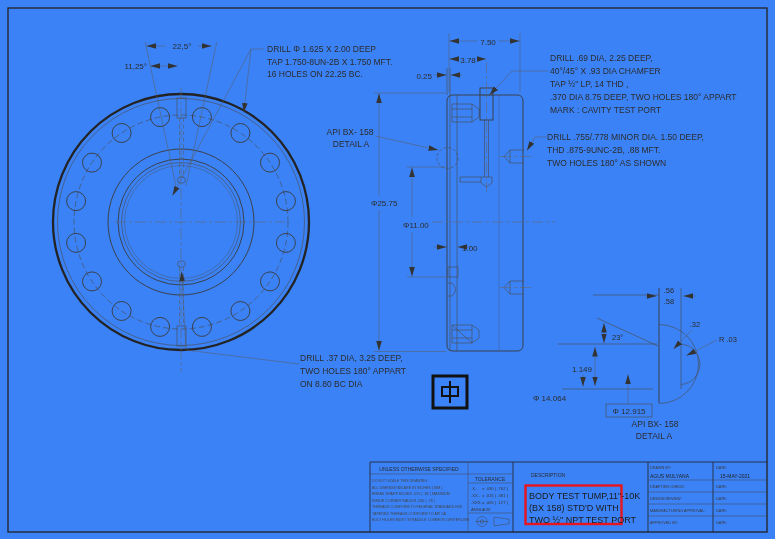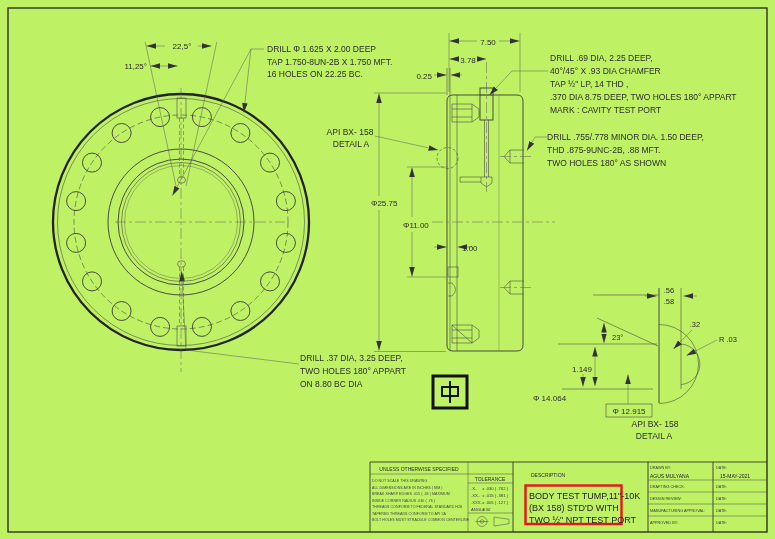--- a/index.html
+++ b/index.html
@@ -1,16 +1,16 @@
 <!DOCTYPE html>
 <html><head>
 <meta charset="utf-8">
 <style>
   html,body{margin:0;padding:0;background:#fff;}
-  .sheet{position:relative;width:775px;height:539px;background:#bef264;font-family:"Liberation Sans",sans-serif;}
+  .sheet{position:relative;width:775px;height:539px;background:#3b82f6;font-family:"Liberation Sans",sans-serif;}
   svg{display:block;}
   text{fill:#2c2c2c;font-family:"Liberation Sans",sans-serif;}
   .ann{font-size:8.5px;}
   .dim{font-size:8px;}
   .dimsm{font-size:7.5px;}
   .tb-h{font-size:5px;}
   .tb-note{font-size:3.6px;letter-spacing:.05px;fill:#444;}
   .tb-tol{font-size:4.2px;fill:#3a3a3a;}
   .tb-lbl{font-size:3.8px;fill:#3a3a3a;}
   .tb-name{font-size:5px;fill:#222;}

